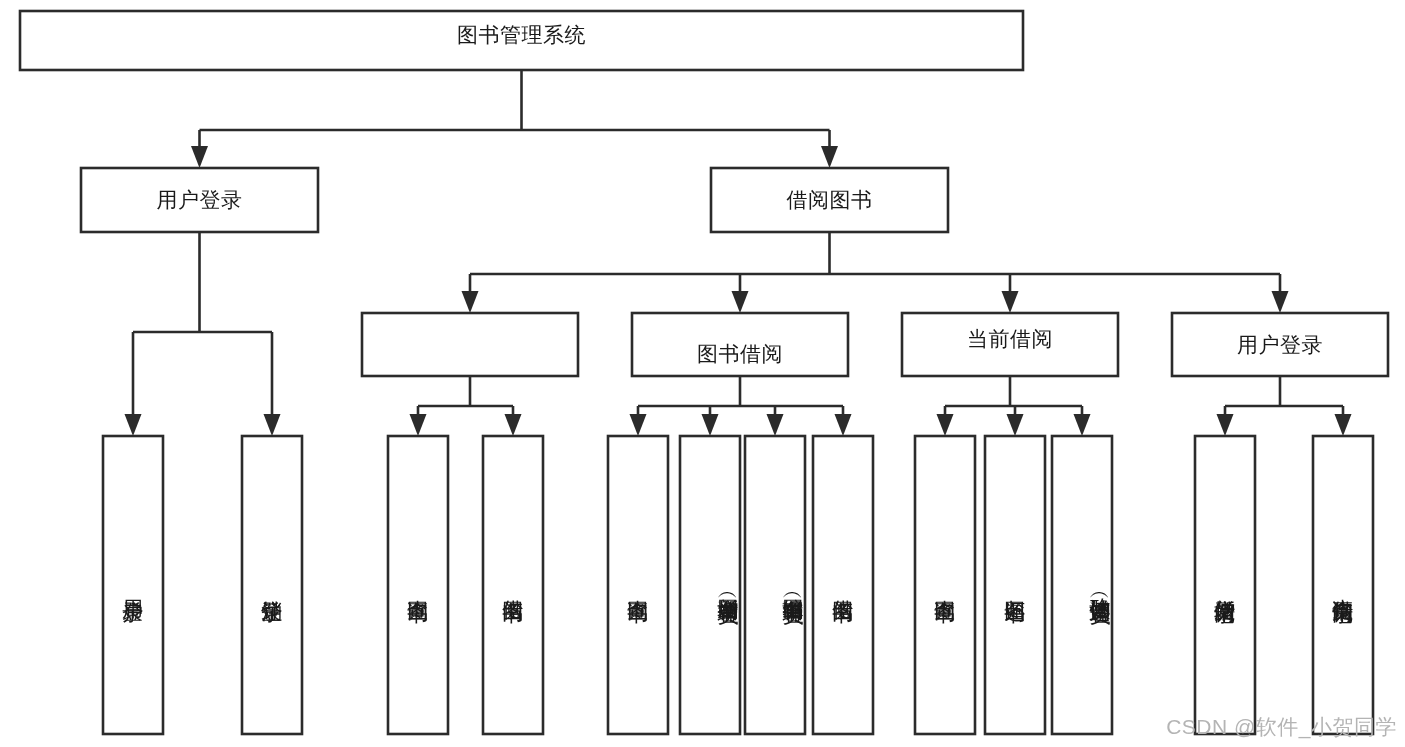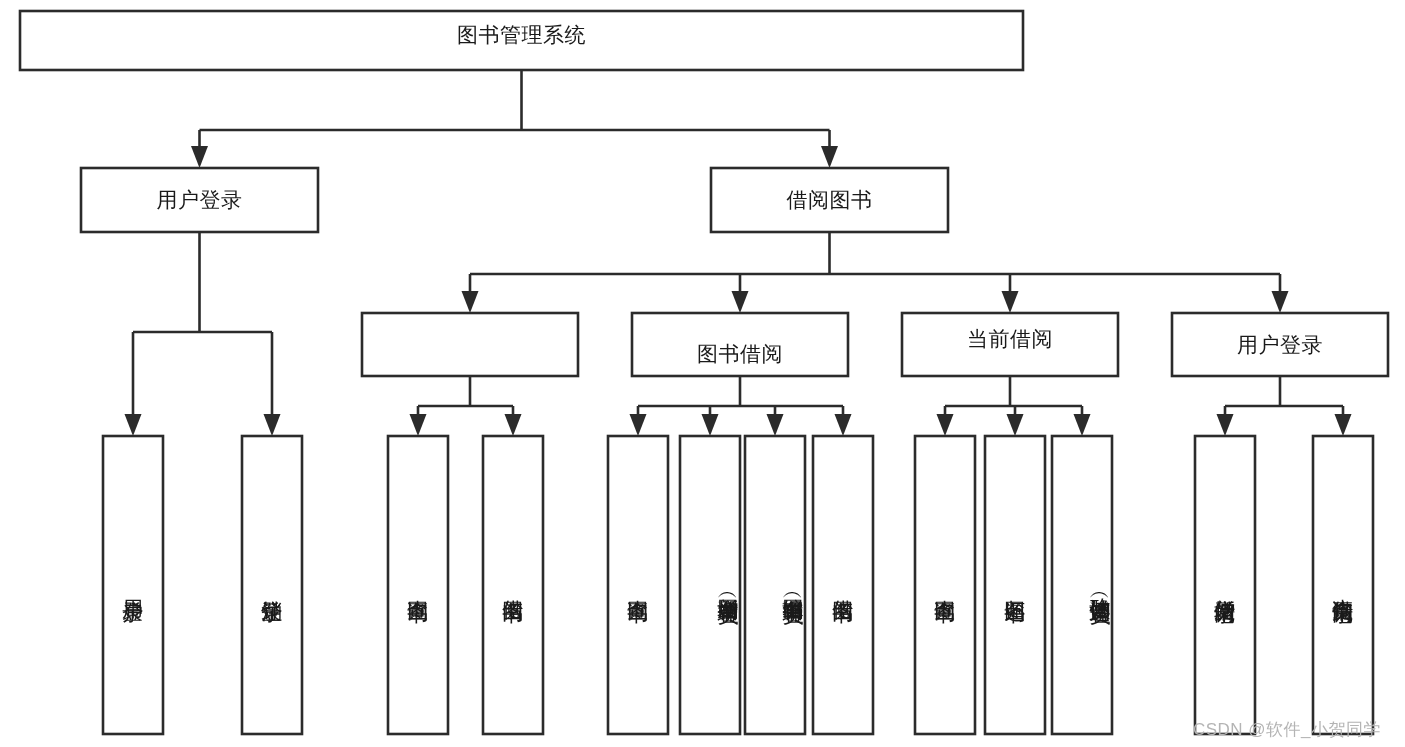--- a/index.html
+++ b/index.html
@@ -57,23 +57,23 @@
   }
   .node-label.vert {
     writing-mode: vertical-rl;
     text-orientation: upright;
     font-size: 21px;
     letter-spacing: 1px;
     white-space: nowrap;
   }
   .watermark {
     position: absolute;
-    right: 24px;
+    right: 8px;
     bottom: 6px;
-    font-size: 17px;
+    font-size: 21px;
     color: #b4b4b4;
     letter-spacing: 0.5px;
     white-space: nowrap;
     margin-top: 44px;
   }
 </style>
 </head>
 <body>
 
 <div id="diagram-root">

